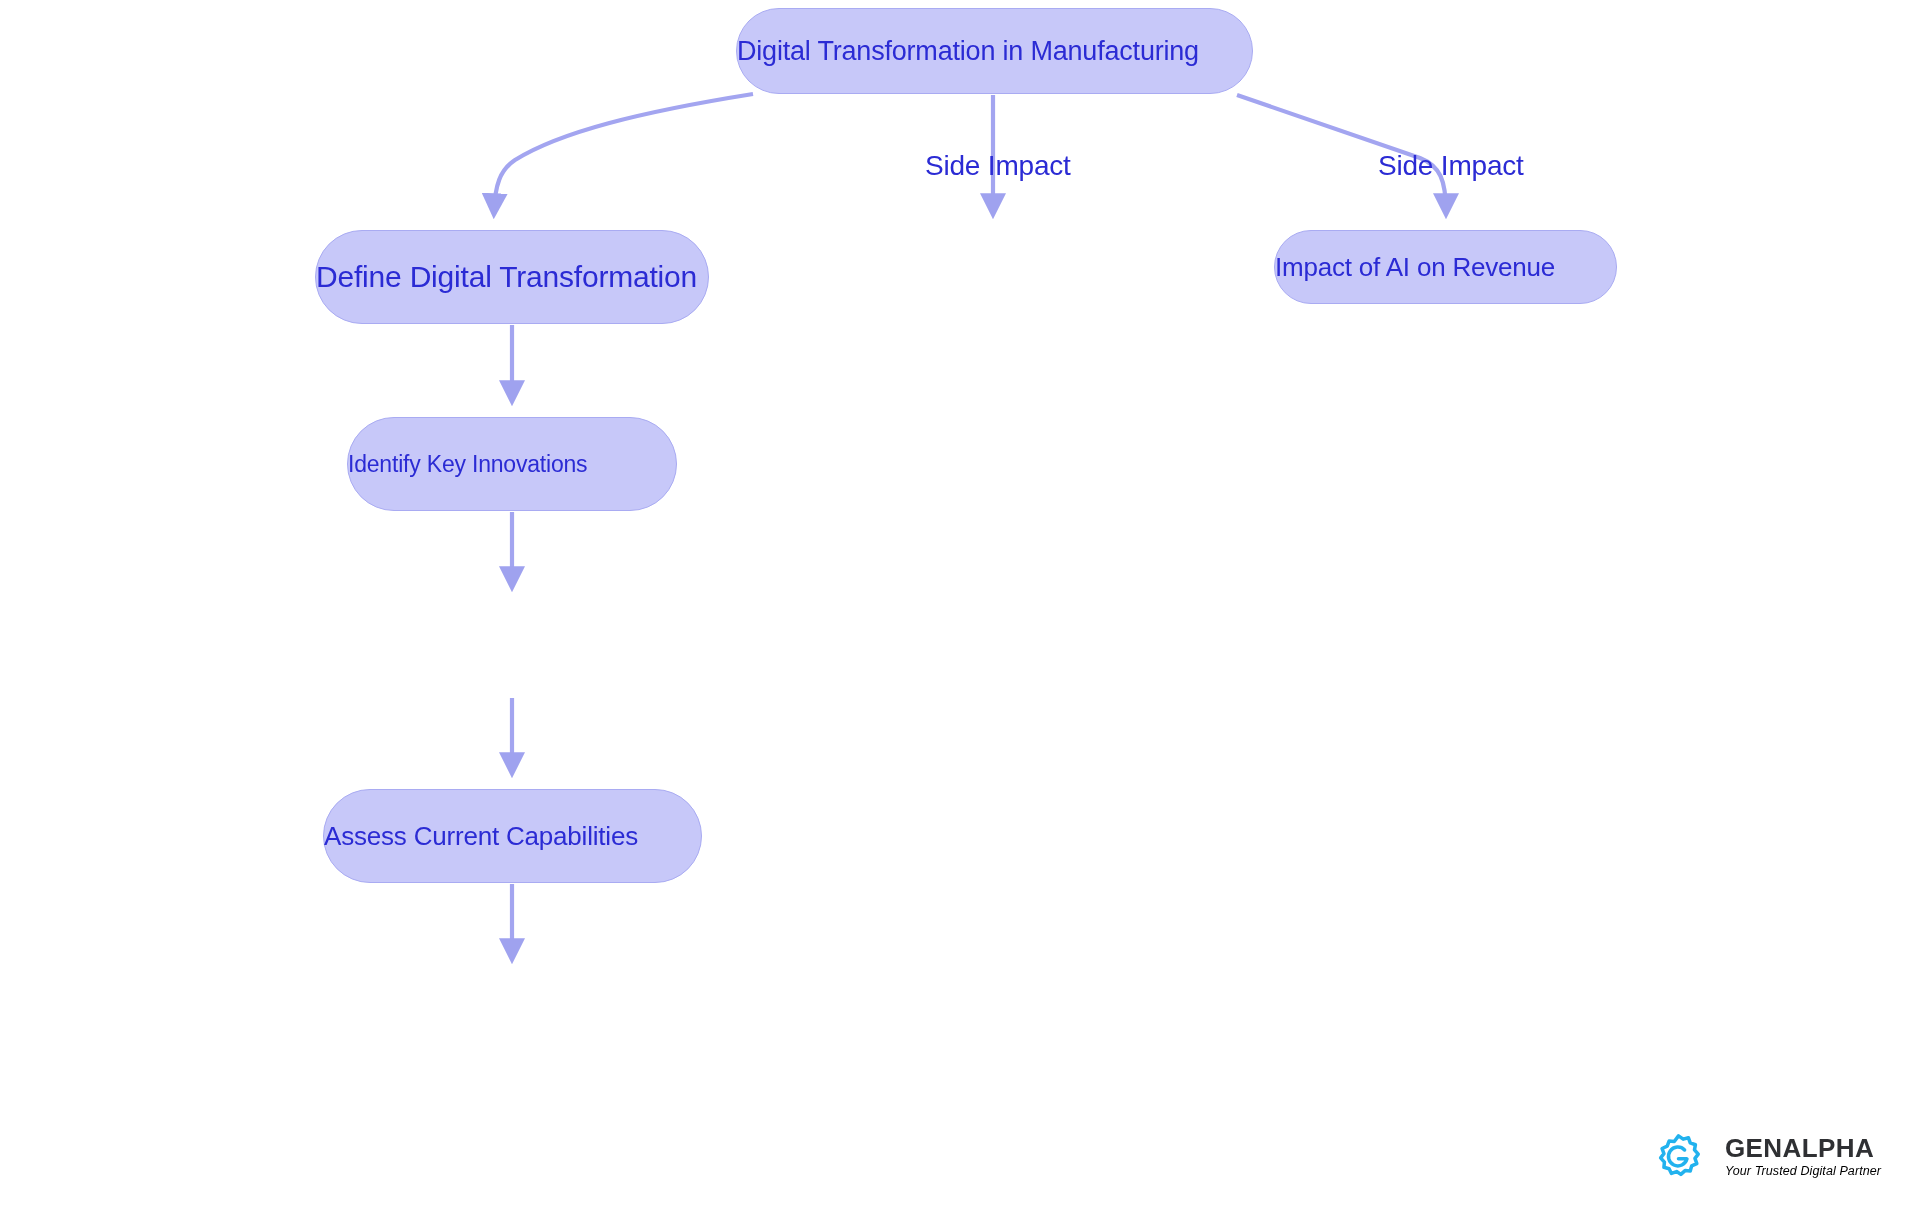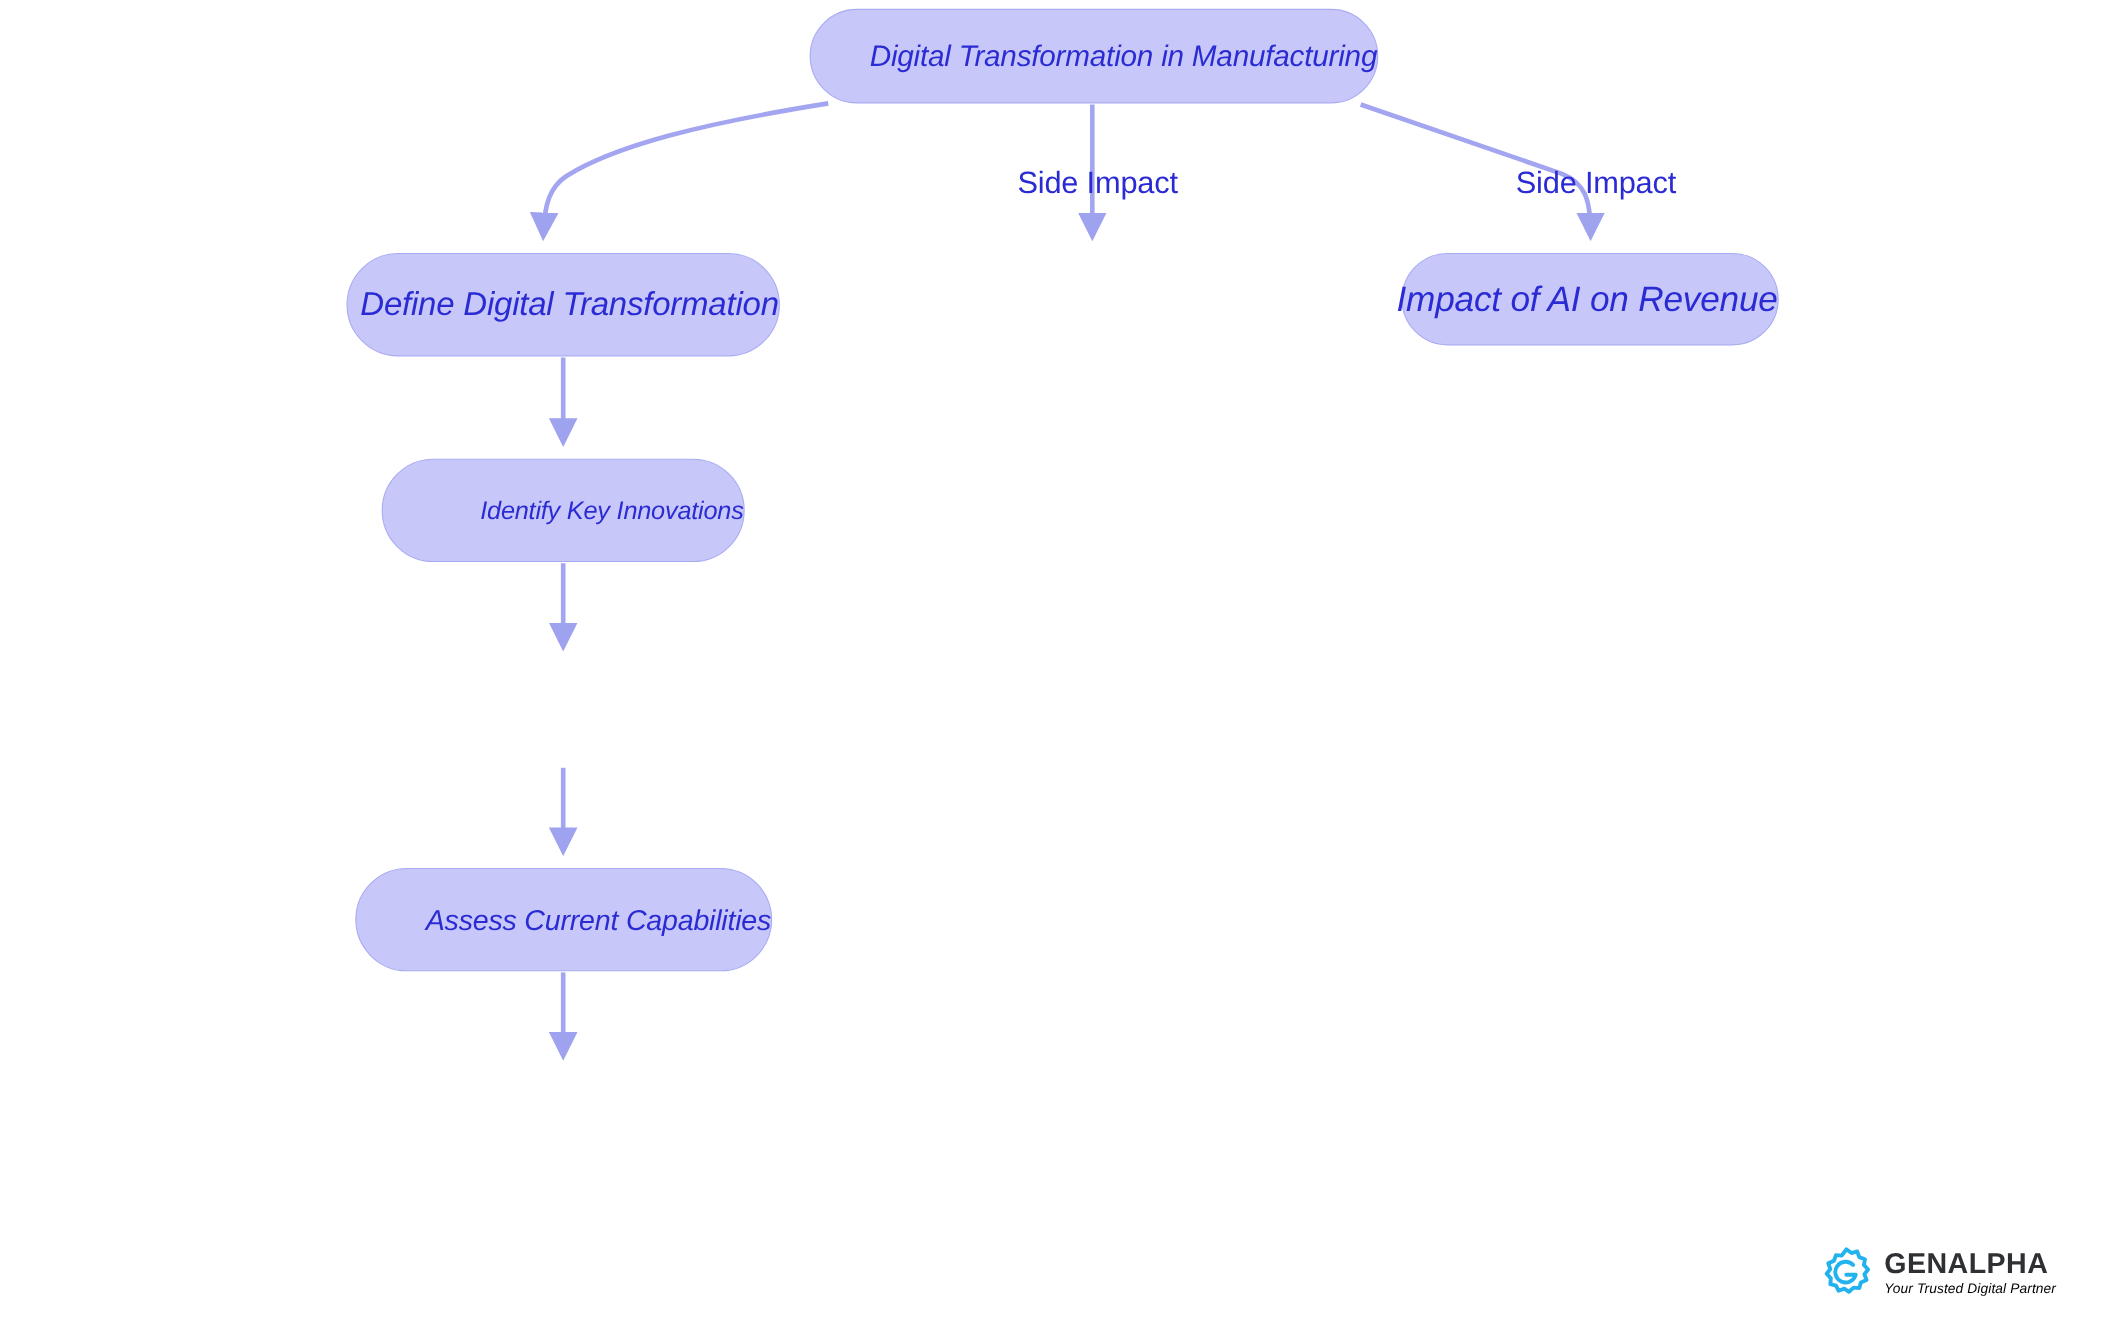--- a/index.html
+++ b/index.html
@@ -30,47 +30,46 @@
     pointer-events: none;
   }
   .node {
     position: absolute;
     box-sizing: border-box;
     background: #c7c8f9;
     border: 1.6px solid #a9abf2;
     border-radius: 999px;
     display: flex;
     align-items: center;
-    justify-content: flex-end;
+    justify-content: flex-start;
     color: #2b2bd4;
     letter-spacing: -0.2px;
     white-space: nowrap;
     user-select: none;
-    font-style: italic;
   }
   .node-label {
     display: block;
     line-height: 1;
   }
   .edge-label {
     position: absolute;
     color: #2b2bd4;
     font-size: 28px;
     line-height: 1;
     white-space: nowrap;
     letter-spacing: -0.2px;
     background: transparent;
     user-select: none;
   }
 
   
   #n-root      { left: 736px;  top: 8px;   width: 517px; height: 86px; font-size: 27px; }
   #n-define    { left: 315px;  top: 230px; width: 394px; height: 94px; font-size: 30px; }
   #n-iot       { left: 795px;  top: 230px; width: 395px; height: 94px; font-size: 26px; }
-  #n-ai        { left: 1274px; top: 230px; width: 343px; height: 84px; font-size: 32px; }
+  #n-ai        { left: 1274px; top: 230px; width: 343px; height: 74px; font-size: 26px; }
   #n-innov     { left: 347px;  top: 417px; width: 330px; height: 94px; font-size: 23px; }
   #n-trends    { left: 321px;  top: 603px; width: 382px; height: 94px; font-size: 26px; }
   #n-assess    { left: 323px;  top: 789px; width: 379px; height: 94px; font-size: 26px; }
   #n-engage    { left: 359px;  top: 975px; width: 308px; height: 94px; font-size: 26px; }
 
   
   #lbl-side-1 { left: 925px;  top: 152px; }
   #lbl-side-2 { left: 1378px; top: 152px; }
 
   
@@ -84,20 +83,21 @@
   }
   #logo-mark {
     width: 47px;
     height: 47px;
     flex: 0 0 auto;
   }
   #logo-text {
     display: flex;
     flex-direction: column;
     justify-content: center;
+    margin-left: 12px;
   }
   #logo-name {
     font-size: 26px;
     font-weight: bold;
     color: #2f3033;
     letter-spacing: 0.4px;
     line-height: 1.05;
   }
   #logo-tag {
     font-size: 12.5px;

